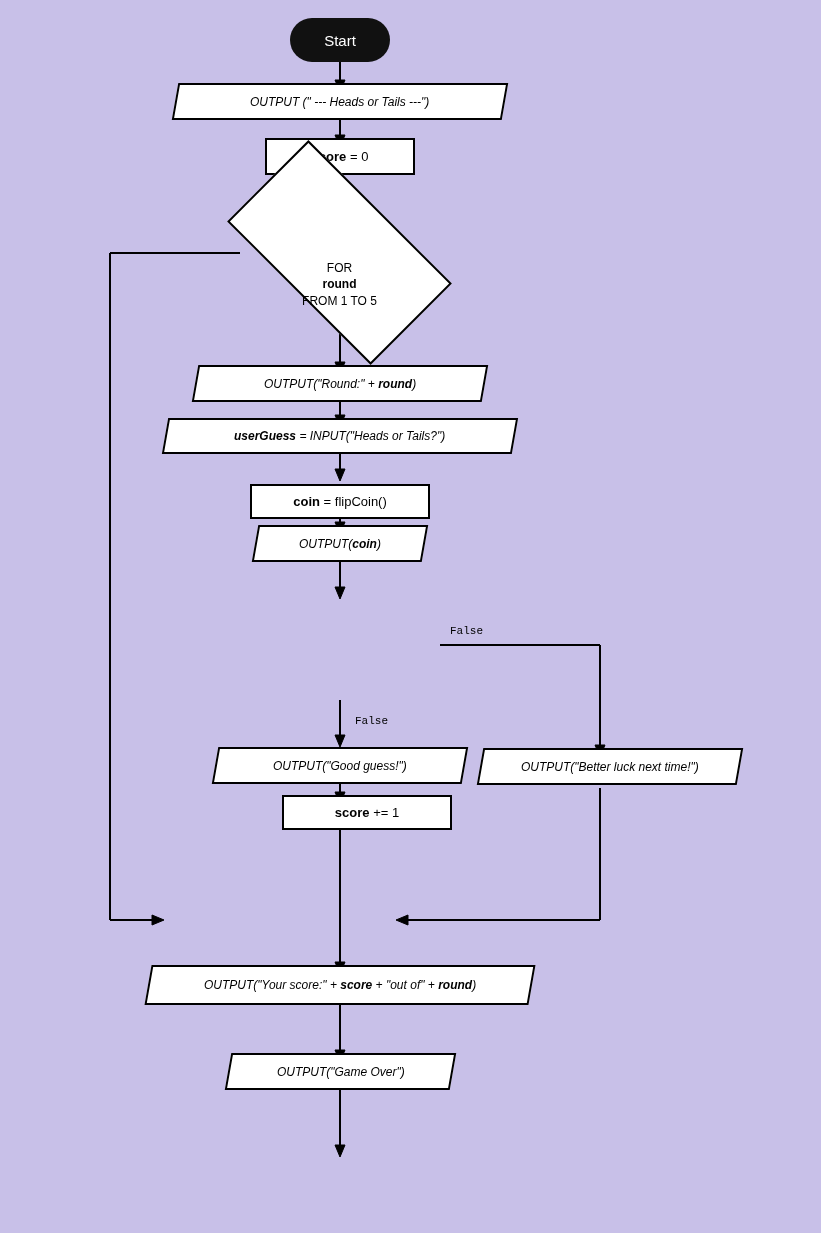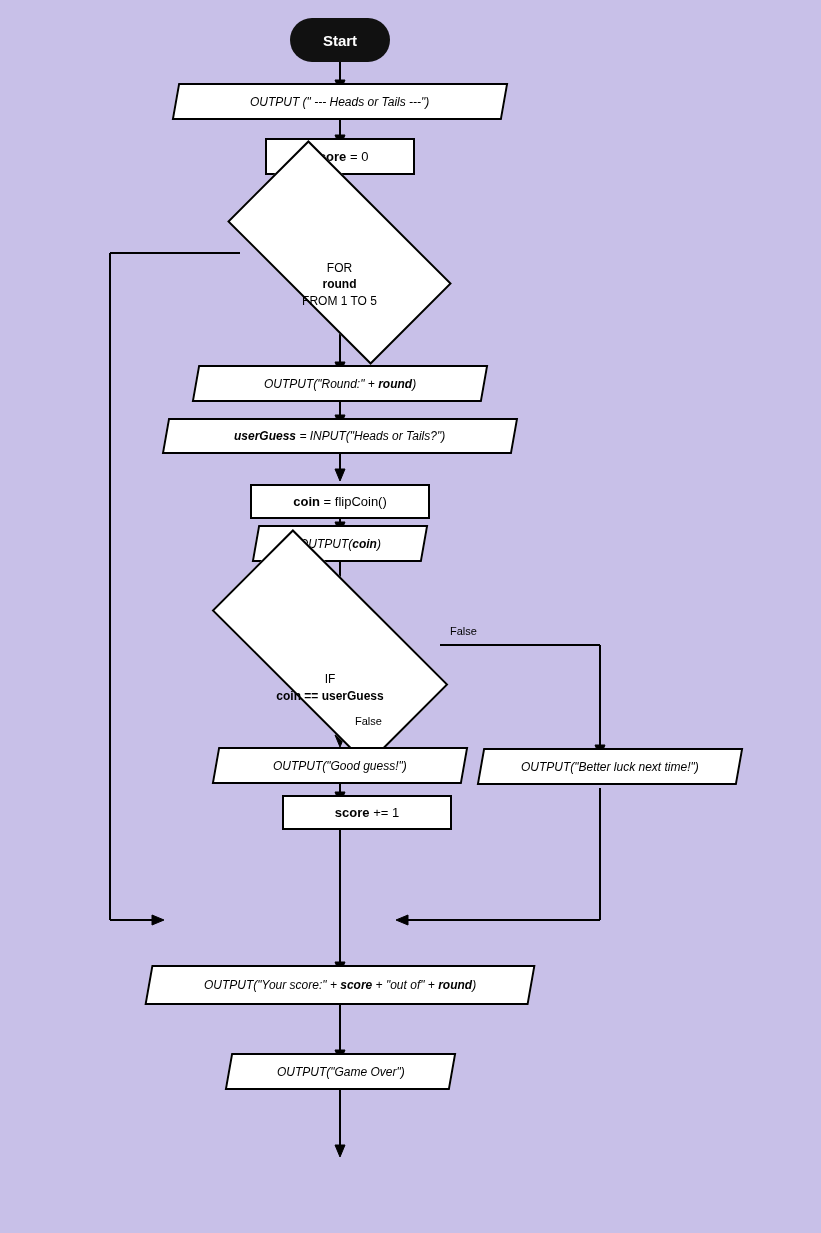--- a/index.html
+++ b/index.html
@@ -18,21 +18,21 @@
     }
     
     .terminal {
       position: absolute;
       background: #111;
       color: #fff;
       border-radius: 30px;
       display: flex;
       align-items: center;
       justify-content: center;
-      font-weight: bold;
+      font-weight: normal;
       font-size: 15px;
     }
     
     .process {
       position: absolute;
       background: #fff;
       border: 2px solid #000;
       display: flex;
       align-items: center;
       justify-content: center;
@@ -93,20 +93,21 @@
     }
     svg.arrows polygon {
       fill: #000;
       stroke: #000;
     }
     .bold { font-weight: bold; }
     .label-text {
       position: absolute;
       font-size: 11px;
       color: #000;
+      font-family: Liberation Mono, monospace;
     }
   </style>
 </head>
 <body>
 
 <div class="flowchart">
 
   <svg class="arrows">
 
     <line x1="340" y1="62" x2="340" y2="83"></line>
@@ -192,26 +193,20 @@
   </div>
 
   <div class="process" style="left:250px; top:484px; width:180px; height:35px;">
     <span><strong>coin</strong> = flipCoin()</span>
   </div>
 
   <div class="io" style="left:255px; top:525px; width:170px; height:37px;">
     <span>OUTPUT(<strong>coin</strong>)</span>
   </div>
 
-  <div class="diamond-wrap" style="left:220px; top:590px; width:220px; height:115px;">
-    <div class="diamond"></div>
-    <div class="diamond-text">
-      IF<br><strong>coin == userGuess</strong>
-    </div>
-  </div>
 
   <div class="label-text" style="left:355px; top:715px;">
     <span>False</span>
   </div>
 
   <div class="label-text" style="left:450px; top:625px;">
     <span>False</span>
   </div>
 
   <div class="io" style="left:215px; top:747px; width:250px; height:37px;">

